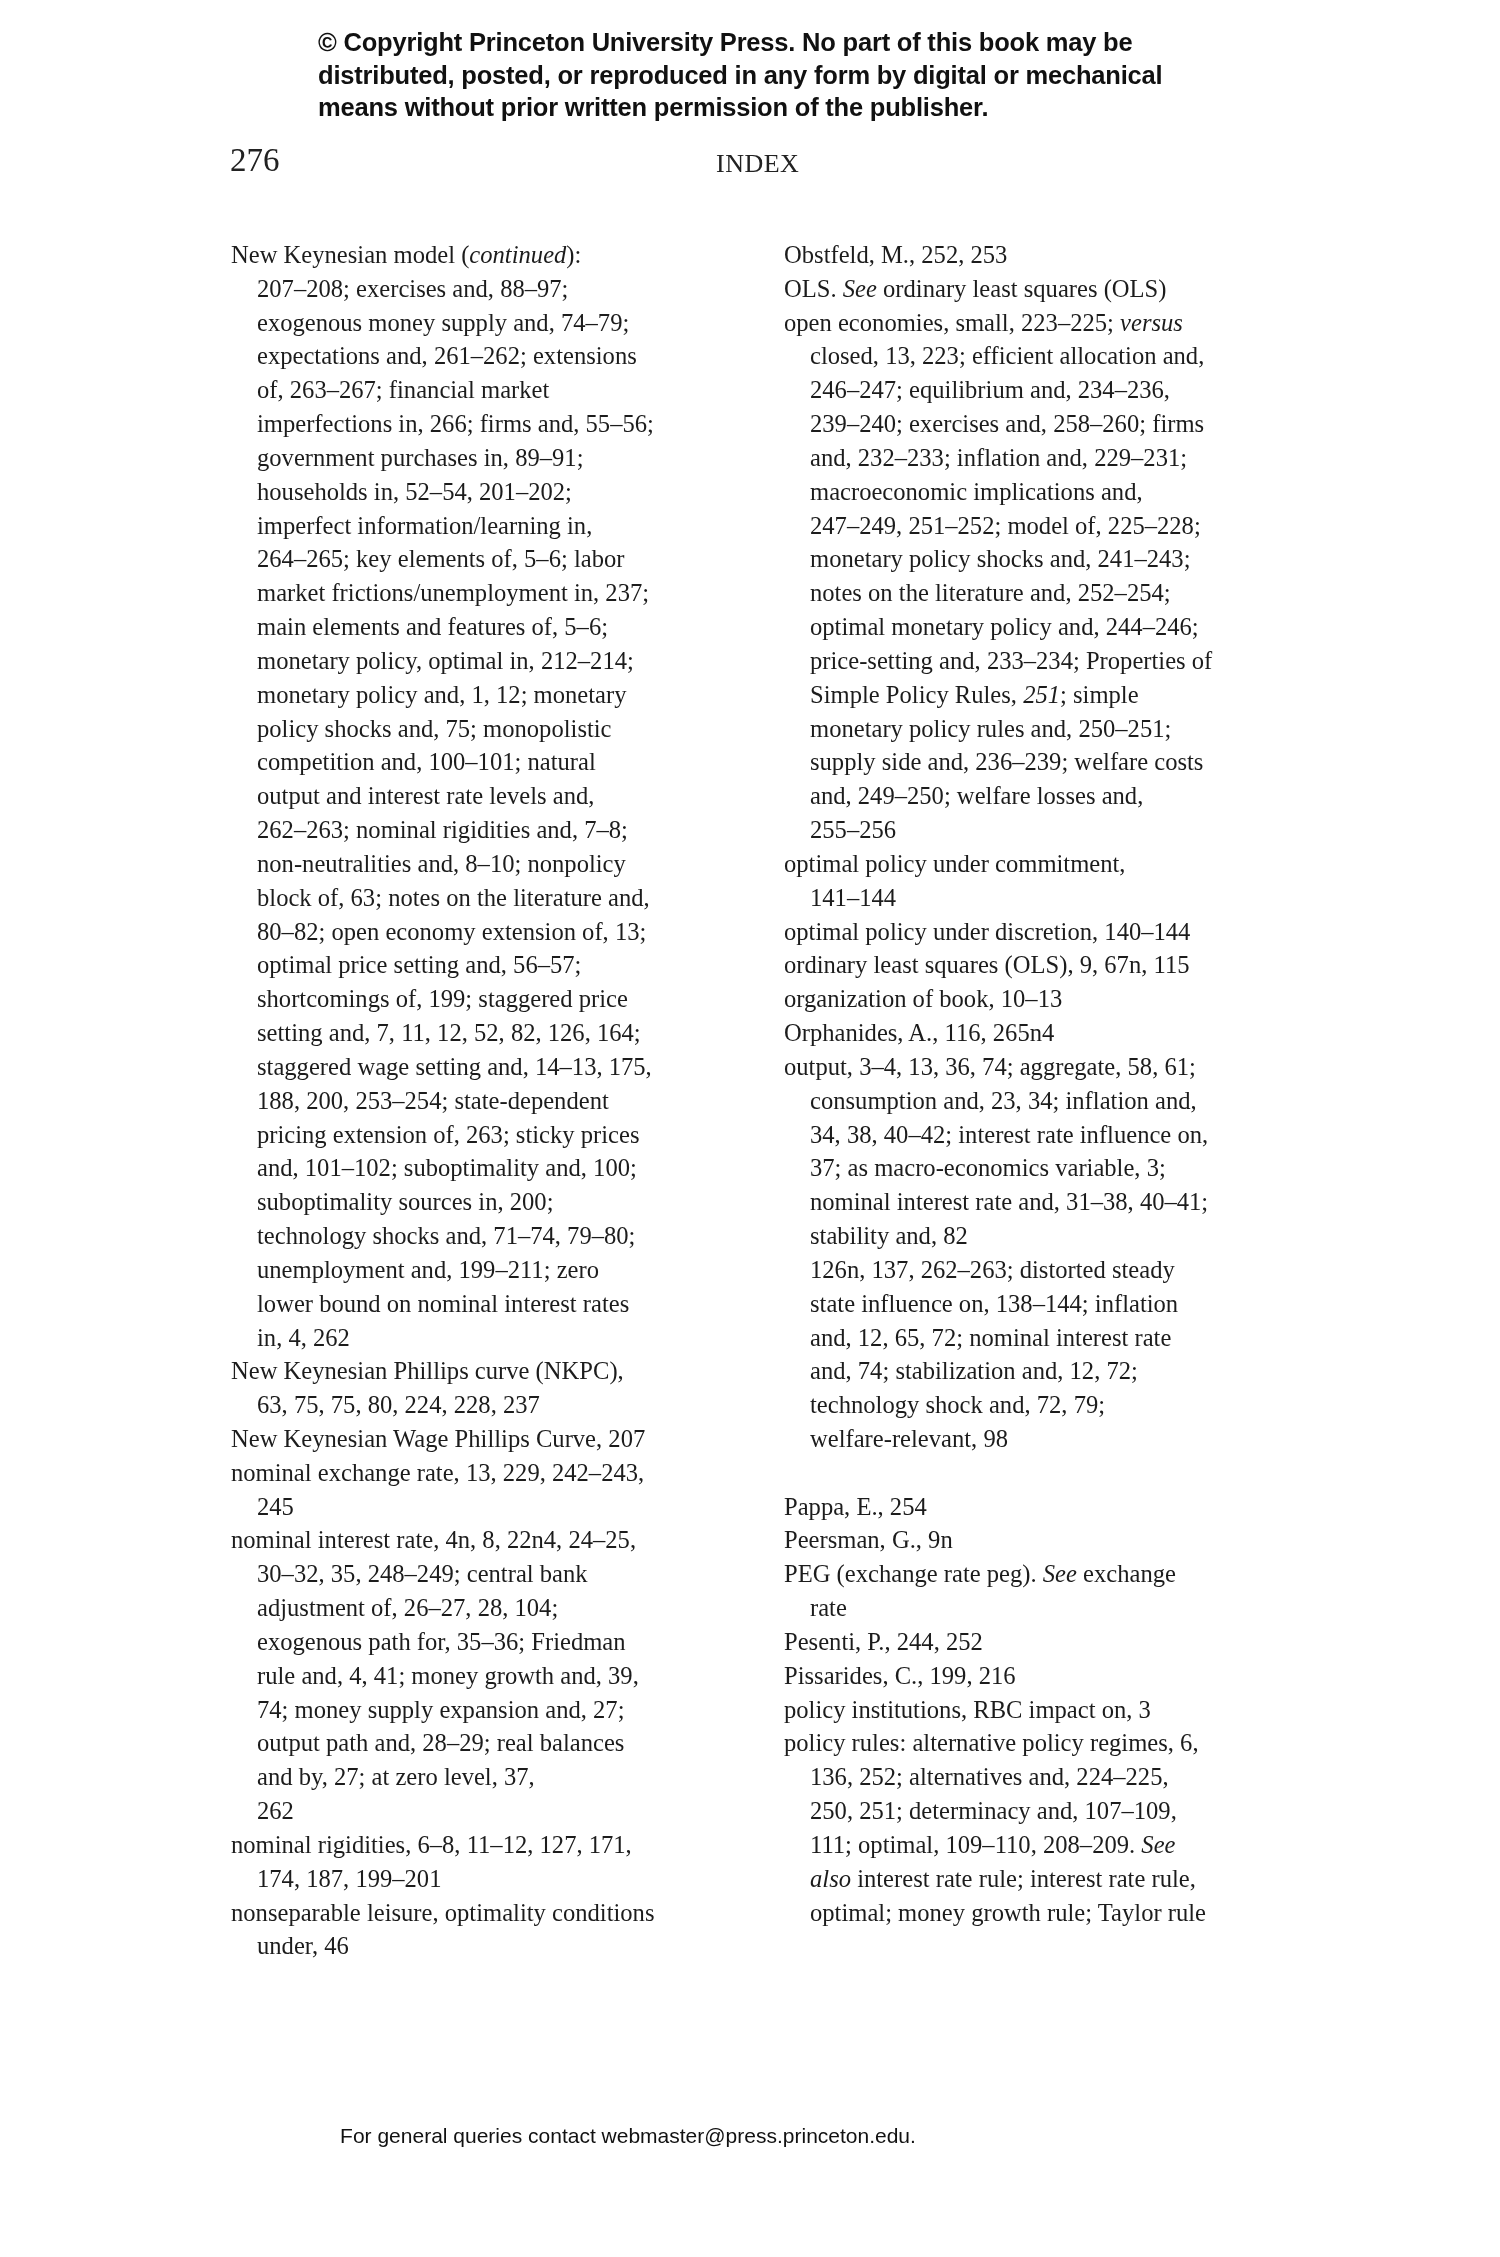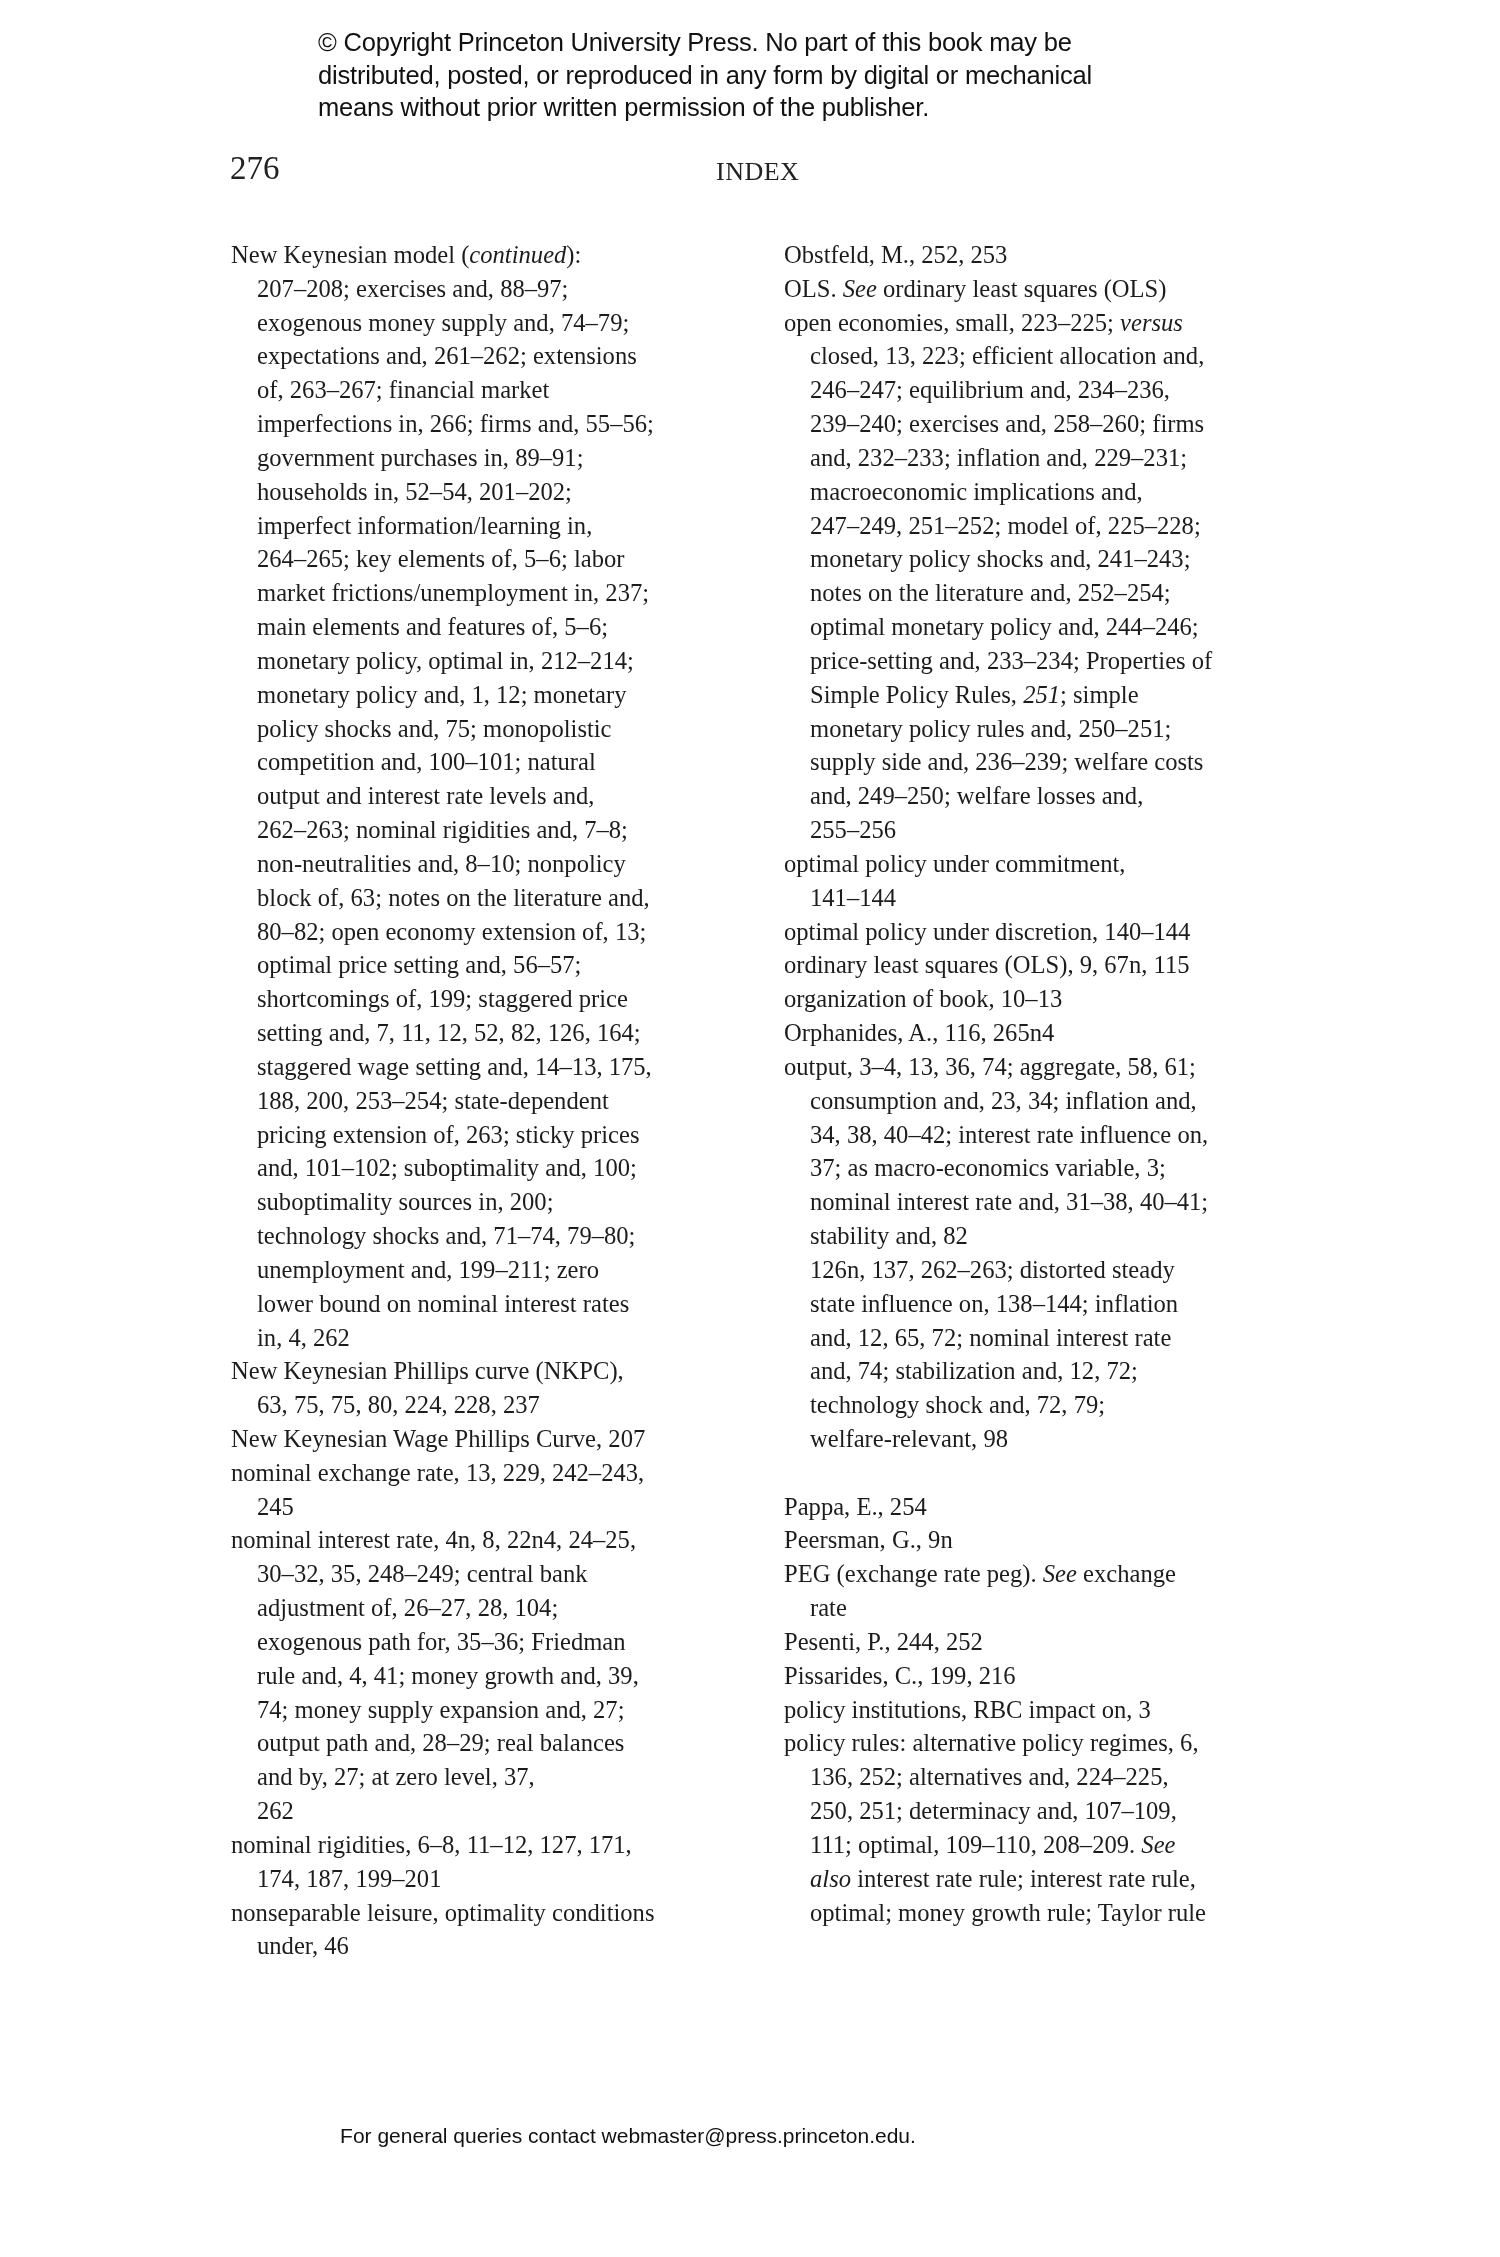--- a/index.html
+++ b/index.html
@@ -1,23 +1,23 @@
 <!DOCTYPE html>
 <html><head>
 <meta charset="utf-8">
 <style>
   html, body { margin: 0; padding: 0; background: #ffffff; }
   body { width: 1500px; height: 2257px; position: relative; overflow: hidden; color: #1a1a1a; }
   .copyright {
     position: absolute; left: 318px; top: 26px; width: 900px;
     font-family: "Liberation Sans", sans-serif; font-size: 25.5px; line-height: 32.5px;
-    color: #111; letter-spacing: -0.2px;
+    color: #111; letter-spacing: -0.2px; font-weight: bold;
   }
   .copyright div { white-space: nowrap; }
-  .running-head { position: absolute; top: 148px; left: 0; width: 1500px; height: 44px; text-align: right; }
+  .running-head { position: absolute; top: 140px; left: 0; width: 1500px; height: 44px; text-align: right; }
   .page-number {
     position: absolute; left: 230px; top: 0;
     font-family: "Liberation Serif", serif; font-size: 33px; line-height: 40px; color: #222;
   }
   .section-title {
     position: absolute; left: 716px; top: 8px;
     font-family: "Liberation Serif", serif; font-size: 26px; line-height: 32px; color: #222; letter-spacing: 0.5px;
   }
   .column {
     position: absolute; top: 238px; width: 540px;

